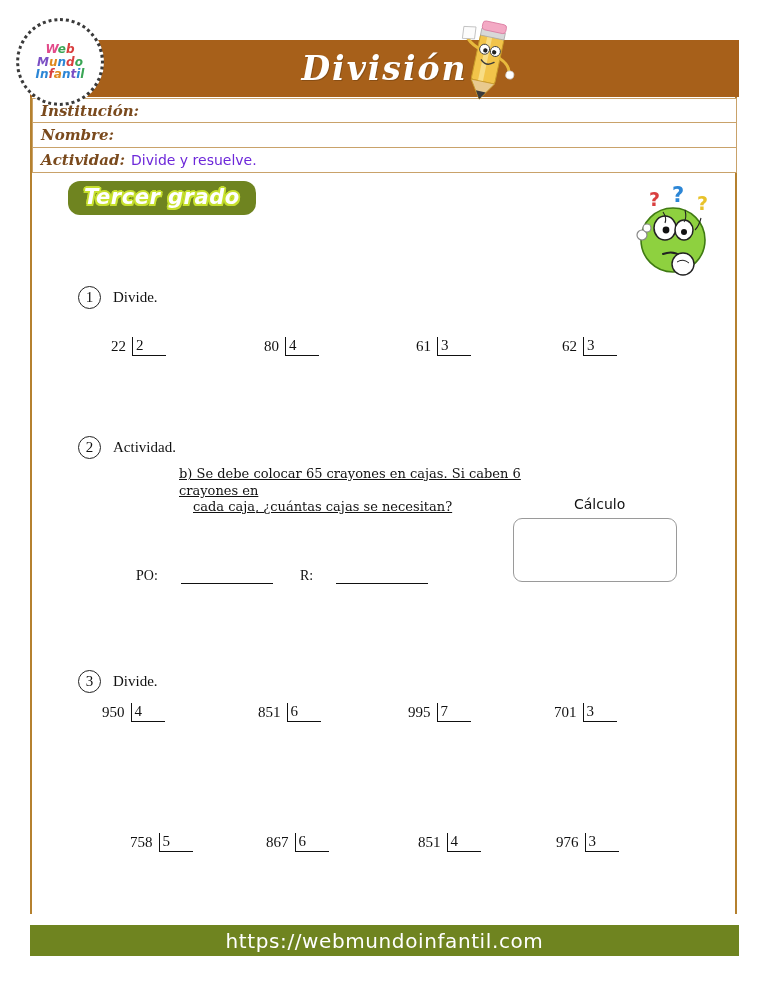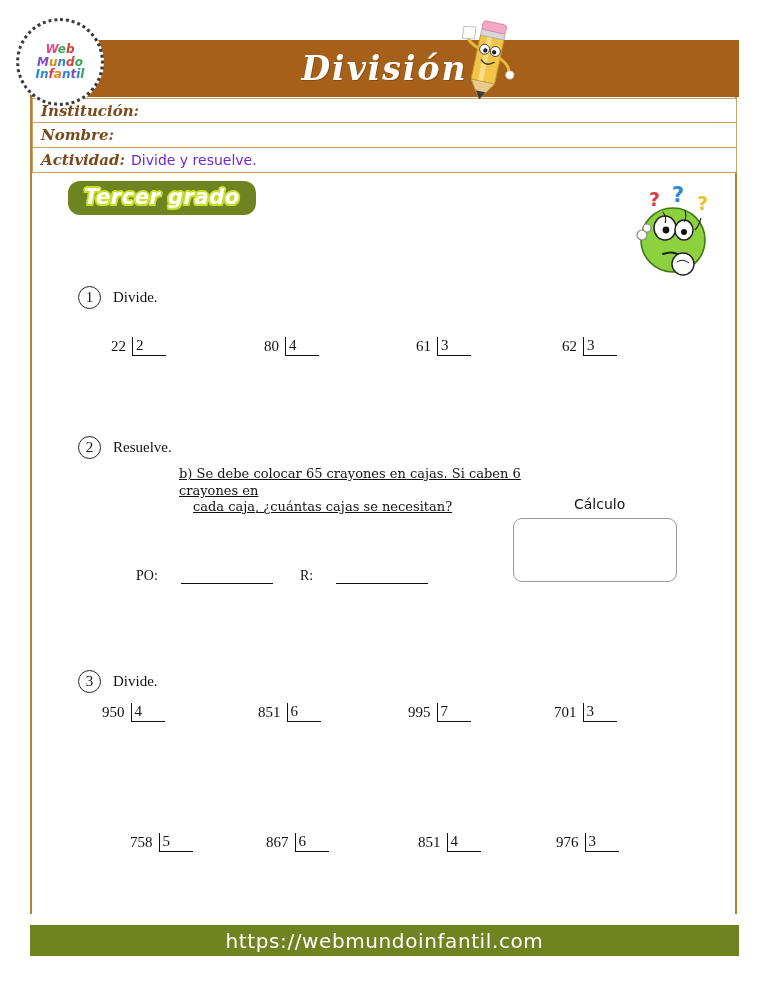--- a/index.html
+++ b/index.html
@@ -379,21 +379,21 @@
       <div class="div-item" style="left:484px;">
         <span class="dividend">62</span>
         <span class="galera">3</span>
       </div>
     </div>
   </div>
 
   <div class="exercise" style="left:78px; top:436px; width:600px; height:160px;">
     <div class="ex-head">
       <div class="ex-num">2</div>
-      <div class="ex-title">Resuelve.</div>
+      <div class="ex-title">Actividad.</div>
     </div>
 
     <div class="wp-text">
       <span>b) Se debe colocar 65 crayones en cajas. Si caben 6 crayones en</span>
       <span class="indent">cada caja, ¿cuántas cajas se necesitan?</span>
     </div>
 
     <div class="calc-label">Cálculo</div>
     <div class="calc-box"></div>
 

